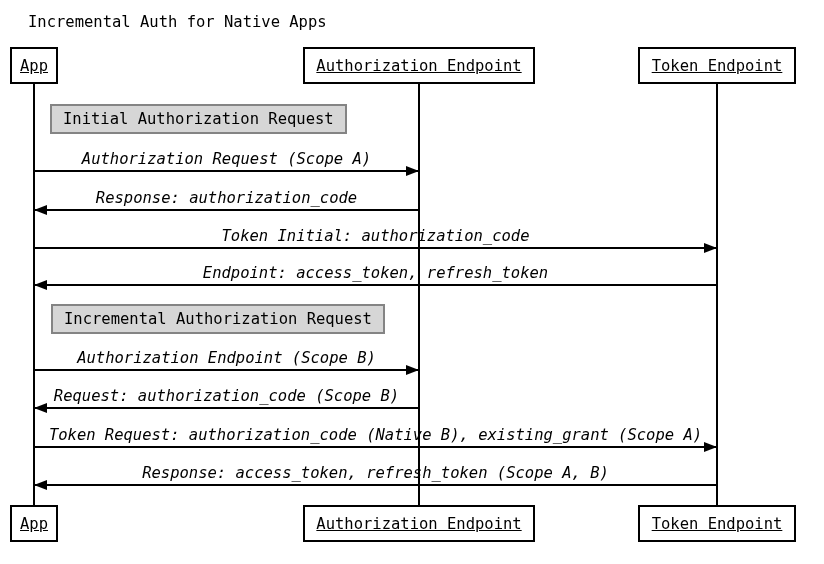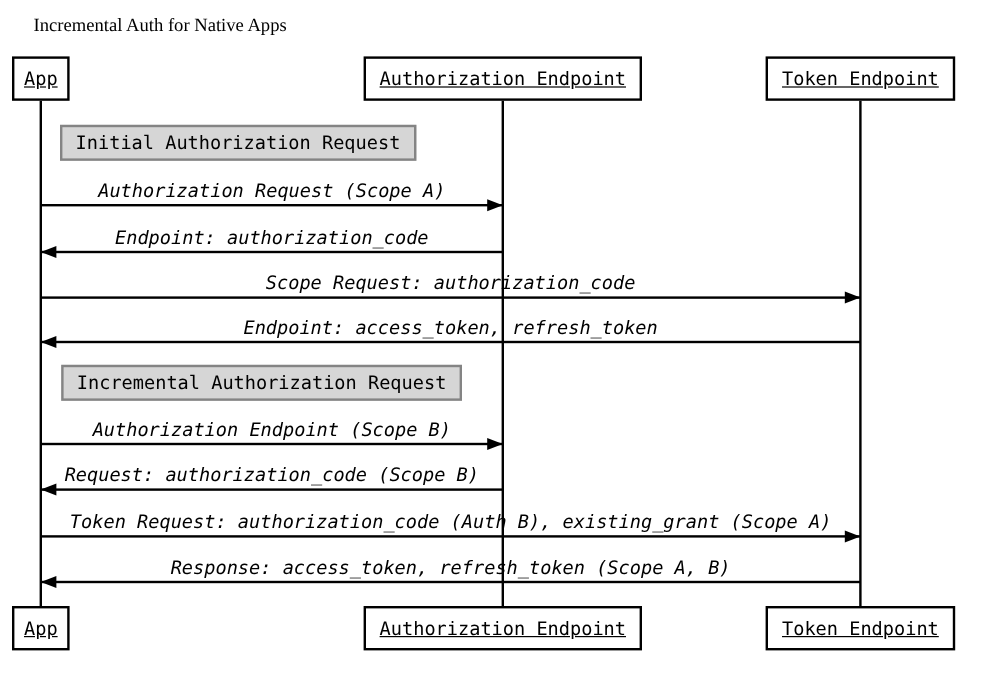--- a/index.html
+++ b/index.html
@@ -16,21 +16,20 @@
     width:824px;height:564px;
     background:var(--background);
     font-family:"DejaVu Sans Mono","Liberation Mono",monospace;
     font-size:15.5px;
     color:var(--text);
     overflow:hidden;
   }
   .title{
     position:absolute;left:28px;top:13px;
     white-space:nowrap;
-    font-family:Liberation Serif, serif;
   }
   .actor{
     position:absolute;
     height:37px;box-sizing:border-box;
     border:2px solid var(--line);
     background:var(--actor-fill);
     display:flex;align-items:center;justify-content:center;
     white-space:nowrap;
     text-decoration:underline;
   }
@@ -86,27 +85,27 @@
 
   <div class="msg right" style="left:34px;top:170px;width:385px">
     <span class="msg-line"></span>
     <span class="arrowhead"></span>
     <span class="msg-label">Authorization Request (Scope A)</span>
   </div>
 
   <div class="msg left" style="left:34px;top:209px;width:385px">
     <span class="msg-line"></span>
     <span class="arrowhead"></span>
-    <span class="msg-label">Endpoint: authorization_code</span>
+    <span class="msg-label">Response: authorization_code</span>
   </div>
 
   <div class="msg right" style="left:34px;top:247px;width:683px">
     <span class="msg-line"></span>
     <span class="arrowhead"></span>
-    <span class="msg-label">Scope Request: authorization_code</span>
+    <span class="msg-label">Token Initial: authorization_code</span>
   </div>
 
   <div class="msg left" style="left:34px;top:284px;width:683px">
     <span class="msg-line"></span>
     <span class="arrowhead"></span>
     <span class="msg-label">Endpoint: access_token, refresh_token</span>
   </div>
 
   <div class="msg right" style="left:34px;top:369px;width:385px">
     <span class="msg-line"></span>
@@ -116,21 +115,21 @@
 
   <div class="msg left" style="left:34px;top:407px;width:385px">
     <span class="msg-line"></span>
     <span class="arrowhead"></span>
     <span class="msg-label">Request: authorization_code (Scope B)</span>
   </div>
 
   <div class="msg right" style="left:34px;top:446px;width:683px">
     <span class="msg-line"></span>
     <span class="arrowhead"></span>
-    <span class="msg-label">Token Request: authorization_code (Auth B), existing_grant (Scope A)</span>
+    <span class="msg-label">Token Request: authorization_code (Native B), existing_grant (Scope A)</span>
   </div>
 
   <div class="msg left" style="left:34px;top:484px;width:683px">
     <span class="msg-line"></span>
     <span class="arrowhead"></span>
     <span class="msg-label">Response: access_token, refresh_token (Scope A, B)</span>
   </div>
 
   <div class="actor" style="left:10px;top:505px;width:48px">App</div>
   <div class="actor" style="left:303px;top:505px;width:232px">Authorization Endpoint</div>

